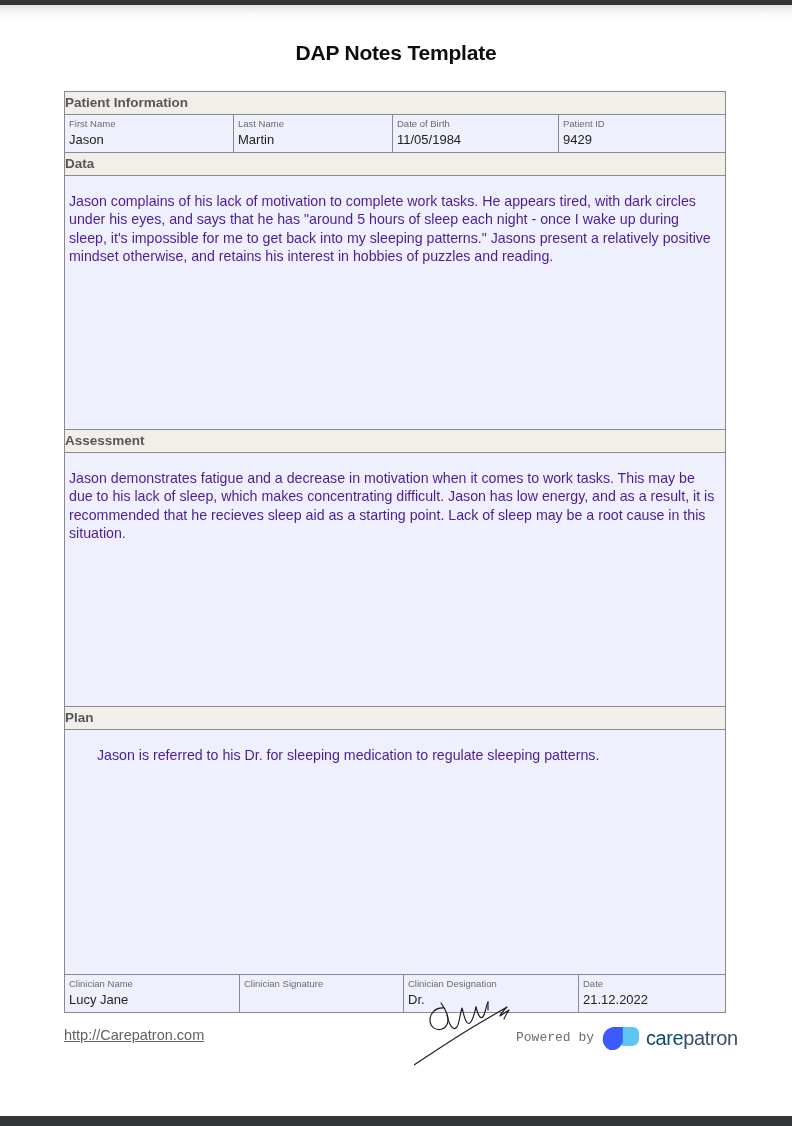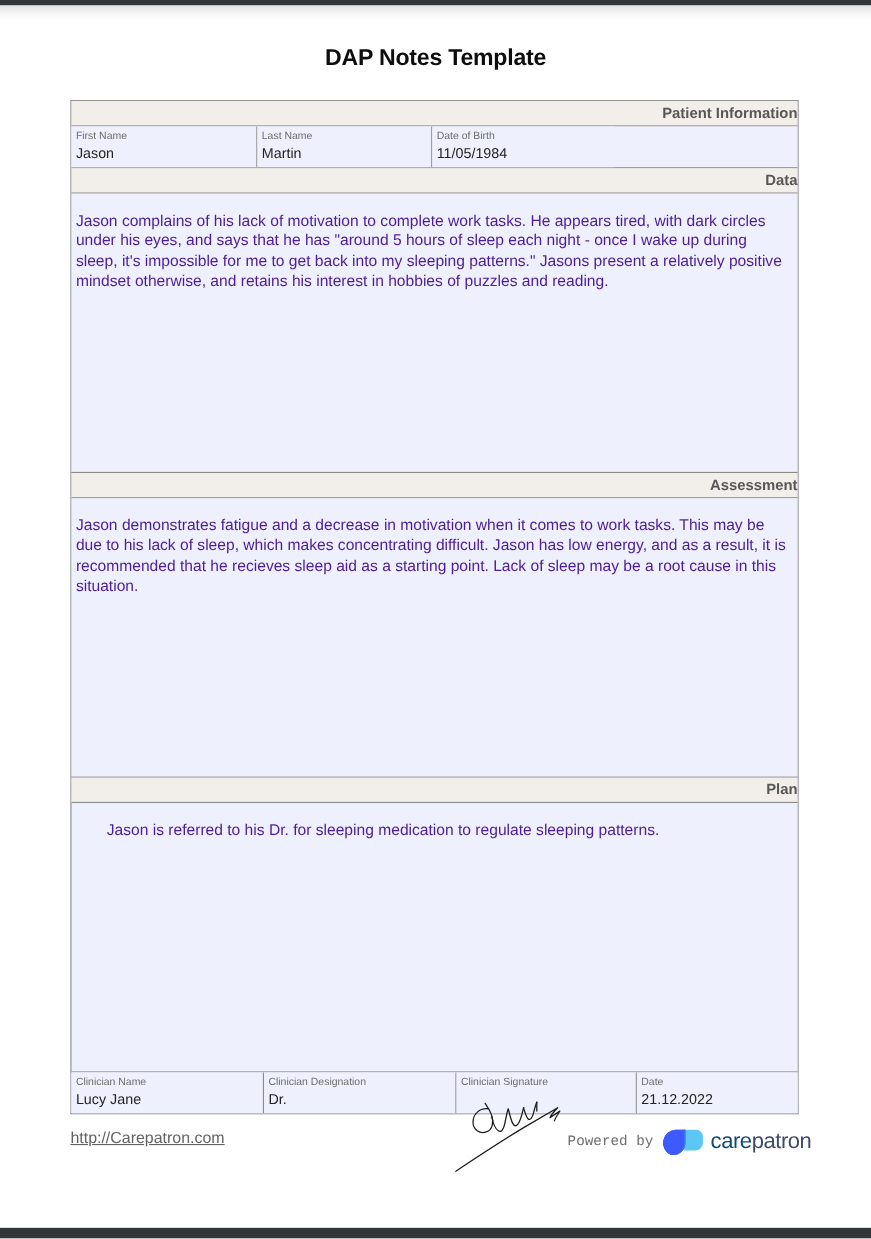--- a/index.html
+++ b/index.html
@@ -66,21 +66,21 @@
     top: 72px;
     width: 662px;
     border: 1px solid #8a8a8a;
     box-sizing: border-box;
     background: #eef0fd;
   }
 
   .section-header {
     background: #f2efea;
     border-bottom: 1px solid #8a8a8a;
-    text-align: right;
+    text-align: left;
     font-size: 13.5px;
     font-weight: bold;
     color: #575757;
     padding: 3px 0 4px 0;
     line-height: 15px;
   }
 
   .field-row {
     display: flex;
     border-bottom: 1px solid #8a8a8a;
@@ -203,20 +203,24 @@
         <div class="field-value">Jason</div>
       </div>
       <div class="field-cell" style="width:159px;">
         <div class="field-label">Last Name</div>
         <div class="field-value">Martin</div>
       </div>
       <div class="field-cell" style="width:166px;">
         <div class="field-label">Date of Birth</div>
         <div class="field-value">11/05/1984</div>
       </div>
+      <div class="field-cell" style="width:166px;">
+        <div class="field-label">Patient ID</div>
+        <div class="field-value">9429</div>
+      </div>
     </div>
 
     <div class="section-header">Data</div>
     <div class="body-cell h-data">
       <p>Jason complains of his lack of motivation to complete work tasks. He appears tired, with dark circles under his eyes, and says that he has "around 5 hours of sleep each night - once I wake up during sleep, it's impossible for me to get back into my sleeping patterns." Jasons present a relatively positive mindset otherwise, and retains his interest in hobbies of puzzles and reading.</p>
     </div>
     <div style="height:1px;background:#8a8a8a;"></div>
 
     <div class="section-header">Assessment</div>
     <div class="body-cell h-assess">
@@ -228,27 +232,27 @@
     <div class="body-cell h-plan">
       <p>Jason is referred to his Dr. for sleeping medication to regulate sleeping patterns.</p>
     </div>
     <div style="height:1px;background:#8a8a8a;"></div>
 
     <div class="field-row">
       <div class="field-cell" style="width:175px;">
         <div class="field-label">Clinician Name</div>
         <div class="field-value">Lucy Jane</div>
       </div>
+      <div class="field-cell" style="width:164px;">
+        <div class="field-label">Clinician Signature</div>
+        <div class="field-value"></div>
+      </div>
       <div class="field-cell" style="width:175px;">
         <div class="field-label">Clinician Designation</div>
         <div class="field-value">Dr.</div>
-      </div>
-      <div class="field-cell" style="width:164px;">
-        <div class="field-label">Clinician Signature</div>
-        <div class="field-value"></div>
       </div>
       <div class="field-cell" style="width:146px;">
         <div class="field-label">Date</div>
         <div class="field-value">21.12.2022</div>
       </div>
     </div>
 
   </div>
 
   <svg class="signature-svg" viewBox="0 0 180 78">

